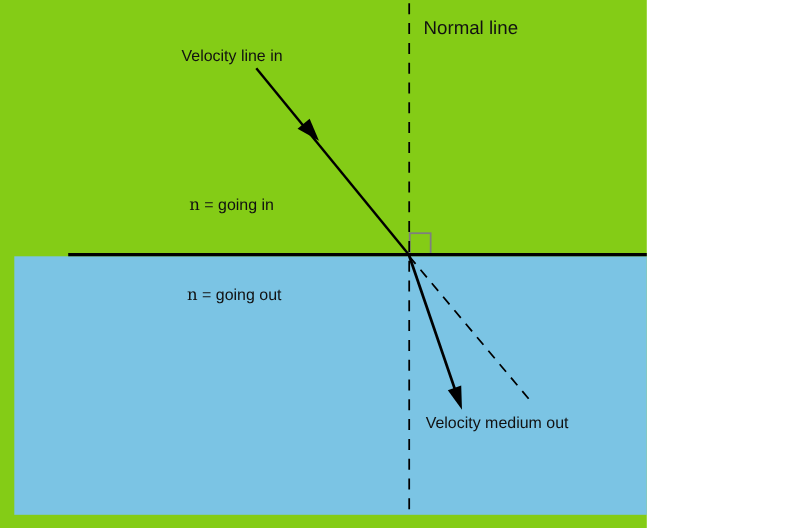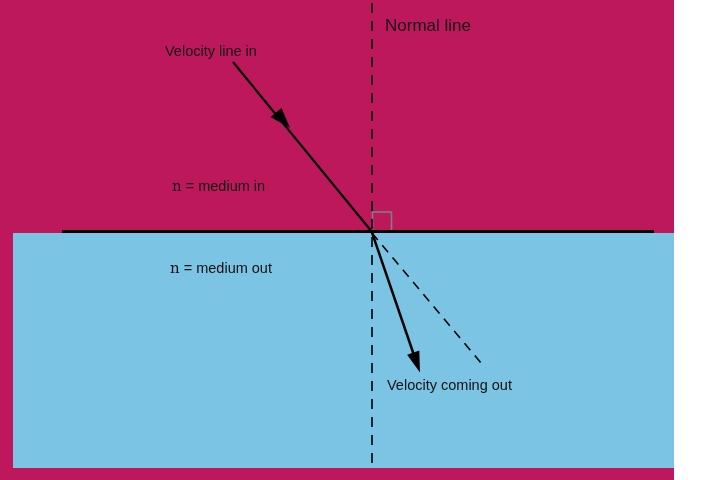--- a/index.html
+++ b/index.html
@@ -3,23 +3,23 @@
 <meta charset="utf-8">
 <style>
   html, body {
     margin: 0;
     padding: 0;
     background: #ffffff;
     font-family: "Liberation Sans", sans-serif;
   }
   .stage {
     position: relative;
-    width: 674px;
+    width: 588px;
     height: 480px;
-    background: #be185d;
+    background: #84cc16;
     overflow: hidden;
   }
   .stage svg {
     position: absolute;
     left: 0;
     top: 0;
   }
   .label {
     position: absolute;
     color: #111111;
@@ -57,22 +57,22 @@
 
     <line x1="372" y1="232.5" x2="416" y2="361" stroke="#000000" stroke-width="2.5"></line>
     <polygon points="420,372.5 407.1,354.7 419.3,350.5" fill="#000000"></polygon>
   </svg>
 
   <div class="label label-normal" style="left:385px; top:17px;">Normal line</div>
 
   <div class="label" style="left:165px; top:44px;">Velocity line in</div>
 
   <div class="label" style="left:172px; top:178px;">
-    <span class="n-symbol">n</span><span> = medium in</span>
+    <span class="n-symbol">n</span><span> = going in</span>
   </div>
 
   <div class="label" style="left:170px; top:260px;">
-    <span class="n-symbol">n</span><span> = medium out</span>
+    <span class="n-symbol">n</span><span> = going out</span>
   </div>
 
-  <div class="label" style="left:387px; top:378px;">Velocity coming out</div>
+  <div class="label" style="left:387px; top:378px;">Velocity medium out</div>
 
 </div>
 
 </body></html>

